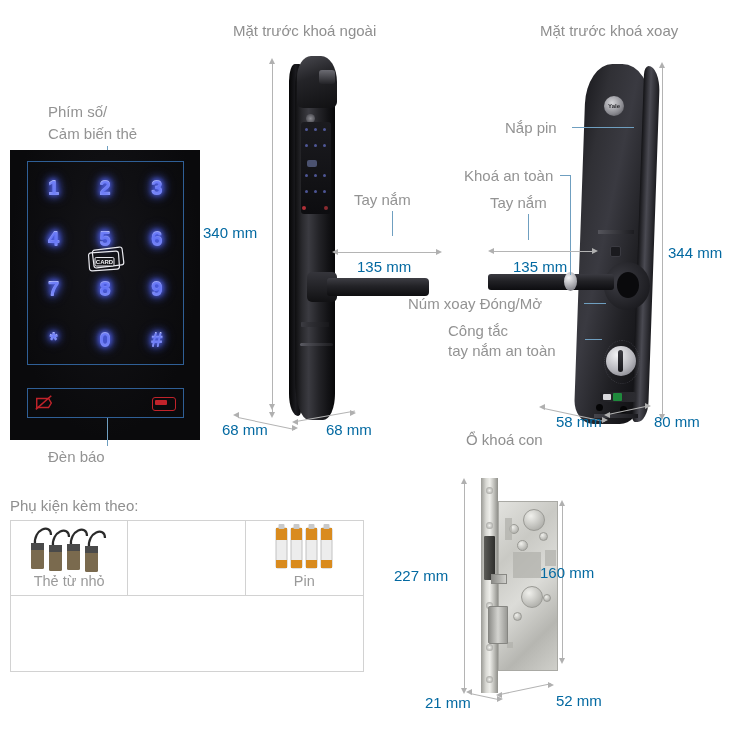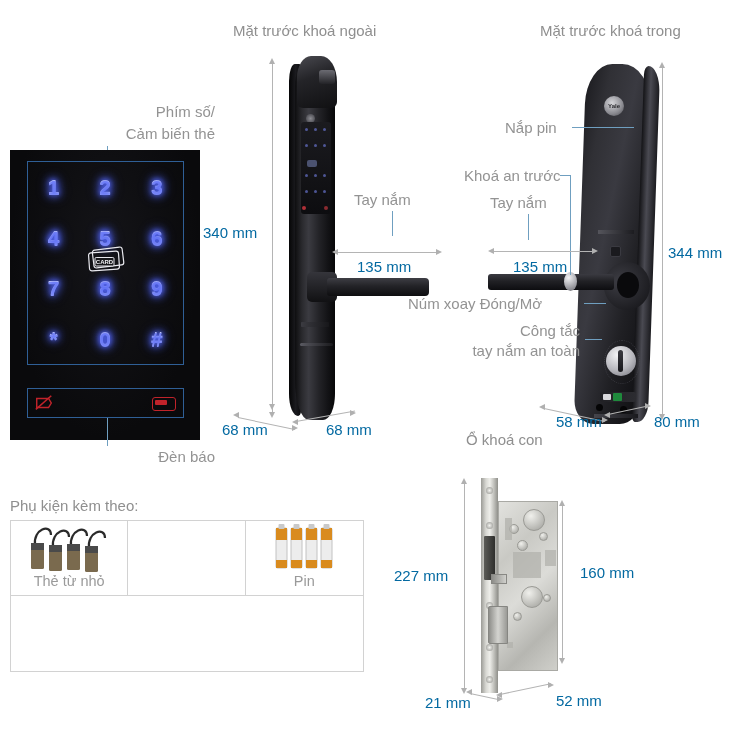--- a/index.html
+++ b/index.html
@@ -3,21 +3,21 @@
 <meta charset="utf-8">
 <style>
   html,body{margin:0;padding:0;background:#ffffff;}
   body{
     width:740px;height:740px;position:relative;overflow:hidden;
     font-family:"Liberation Sans","DejaVu Sans",sans-serif;
     color:#8a8a8a;
     -webkit-font-smoothing:antialiased;
   }
   .lbl{position:absolute;color:#939393;font-size:15px;line-height:19px;white-space:nowrap;}
-  .lbl.c{text-align:right;}
+  .lbl.c{text-align:left;padding-left:48px;}
   .dim{position:absolute;color:#0369a1;font-size:15px;line-height:18px;white-space:nowrap;}
   .title{position:absolute;color:#8f8f8f;font-size:15px;white-space:nowrap;}
 
   
   .lead{position:absolute;background:#6f9fc0;}
   .lead.v{width:1px;}
   .lead.h{height:1px;}
 
   
   .axv{position:absolute;width:1px;background:#b4b4b4;}
@@ -182,21 +182,21 @@
   .acc-cell:nth-child(3n){border-right:none;}
   .acc-cell:nth-child(n+4){border-bottom:none;}
   .acc-label{font-size:14.5px;color:#9a9a9a;line-height:20px;}
   .acc-art{position:absolute;left:0;right:0;top:6px;bottom:26px;display:flex;align-items:center;justify-content:center;}
   .acc-head{position:absolute;left:10px;top:497px;font-size:15px;color:#8f8f8f;}
 </style>
 </head>
 <body>
 
 <div class="title" style="left:233px;top:22px;">Mặt trước khoá ngoài</div>
-<div class="title" style="left:540px;top:22px;">Mặt trước khoá trong</div>
+<div class="title" style="left:540px;top:22px;">Mặt trước khoá xoay</div>
 <div class="title" style="left:466px;top:431px;">Ổ khoá con</div>
 
 <div class="lbl c" style="left:0;top:102px;width:215px;">Phím số/</div>
 <div class="lbl c" style="left:0;top:124px;width:215px;">Cảm biến thẻ</div>
 <div class="lead v" style="left:107px;top:146px;height:17px;"></div>
 
 <div id="keypad-panel">
 
   <div id="keypad-grid">
     <div class="key k0 r0">1</div>
@@ -307,21 +307,21 @@
     <div class="sg"></div>
   </div>
   <div class="ifoot"></div>
   <div class="ihole" style="left:16px;top:346px;"></div>
   <div class="ihole" style="left:40px;top:348px;"></div>
 </div>
 
 <div class="lbl" style="left:505px;top:118px;">Nắp pin</div>
 <div class="lead h" style="left:572px;top:127px;width:62px;"></div>
 
-<div class="lbl" style="left:464px;top:166px;">Khoá an trước</div>
+<div class="lbl" style="left:464px;top:166px;">Khoá an toàn</div>
 <div class="lead h" style="left:560px;top:175px;width:10px;"></div>
 <div class="lead v" style="left:570px;top:175px;height:100px;"></div>
 
 <div class="lbl" style="left:490px;top:193px;">Tay nắm</div>
 <div class="lead v" style="left:528px;top:214px;height:26px;"></div>
 
 <div class="lbl" style="left:408px;top:294px;">Núm xoay  Đóng/Mở</div>
 <div class="lead h" style="left:584px;top:303px;width:22px;"></div>
 
 <div class="lbl c" style="left:400px;top:321px;width:180px;">Công tắc</div>
@@ -375,21 +375,21 @@
 </div>
 
 <div class="axv" style="left:464px;top:484px;height:204px;"></div>
 <div class="arw up" style="left:460.5px;top:478px;"></div>
 <div class="arw dn" style="left:460.5px;top:688px;"></div>
 <div class="dim" style="left:394px;top:567px;">227 mm</div>
 
 <div class="axv" style="left:562px;top:506px;height:152px;"></div>
 <div class="arw up" style="left:558.5px;top:500px;"></div>
 <div class="arw dn" style="left:558.5px;top:658px;"></div>
-<div class="dim" style="left:580px;top:564px;">160 mm</div>
+<div class="dim" style="left:540px;top:564px;">160 mm</div>
 
 <div class="axh" style="left:470px;top:693px;width:30px;transform:rotate(12deg);transform-origin:left center;"></div>
 <div class="arw lf" style="left:466px;top:689px;"></div>
 <div class="arw rt" style="left:497px;top:696px;"></div>
 <div class="dim" style="left:425px;top:694px;">21 mm</div>
 
 <div class="axh" style="left:500px;top:694px;width:52px;transform:rotate(-12deg);transform-origin:left center;"></div>
 <div class="arw lf" style="left:496px;top:692px;"></div>
 <div class="arw rt" style="left:548px;top:682px;"></div>
 <div class="dim" style="left:556px;top:692px;">52 mm</div>

